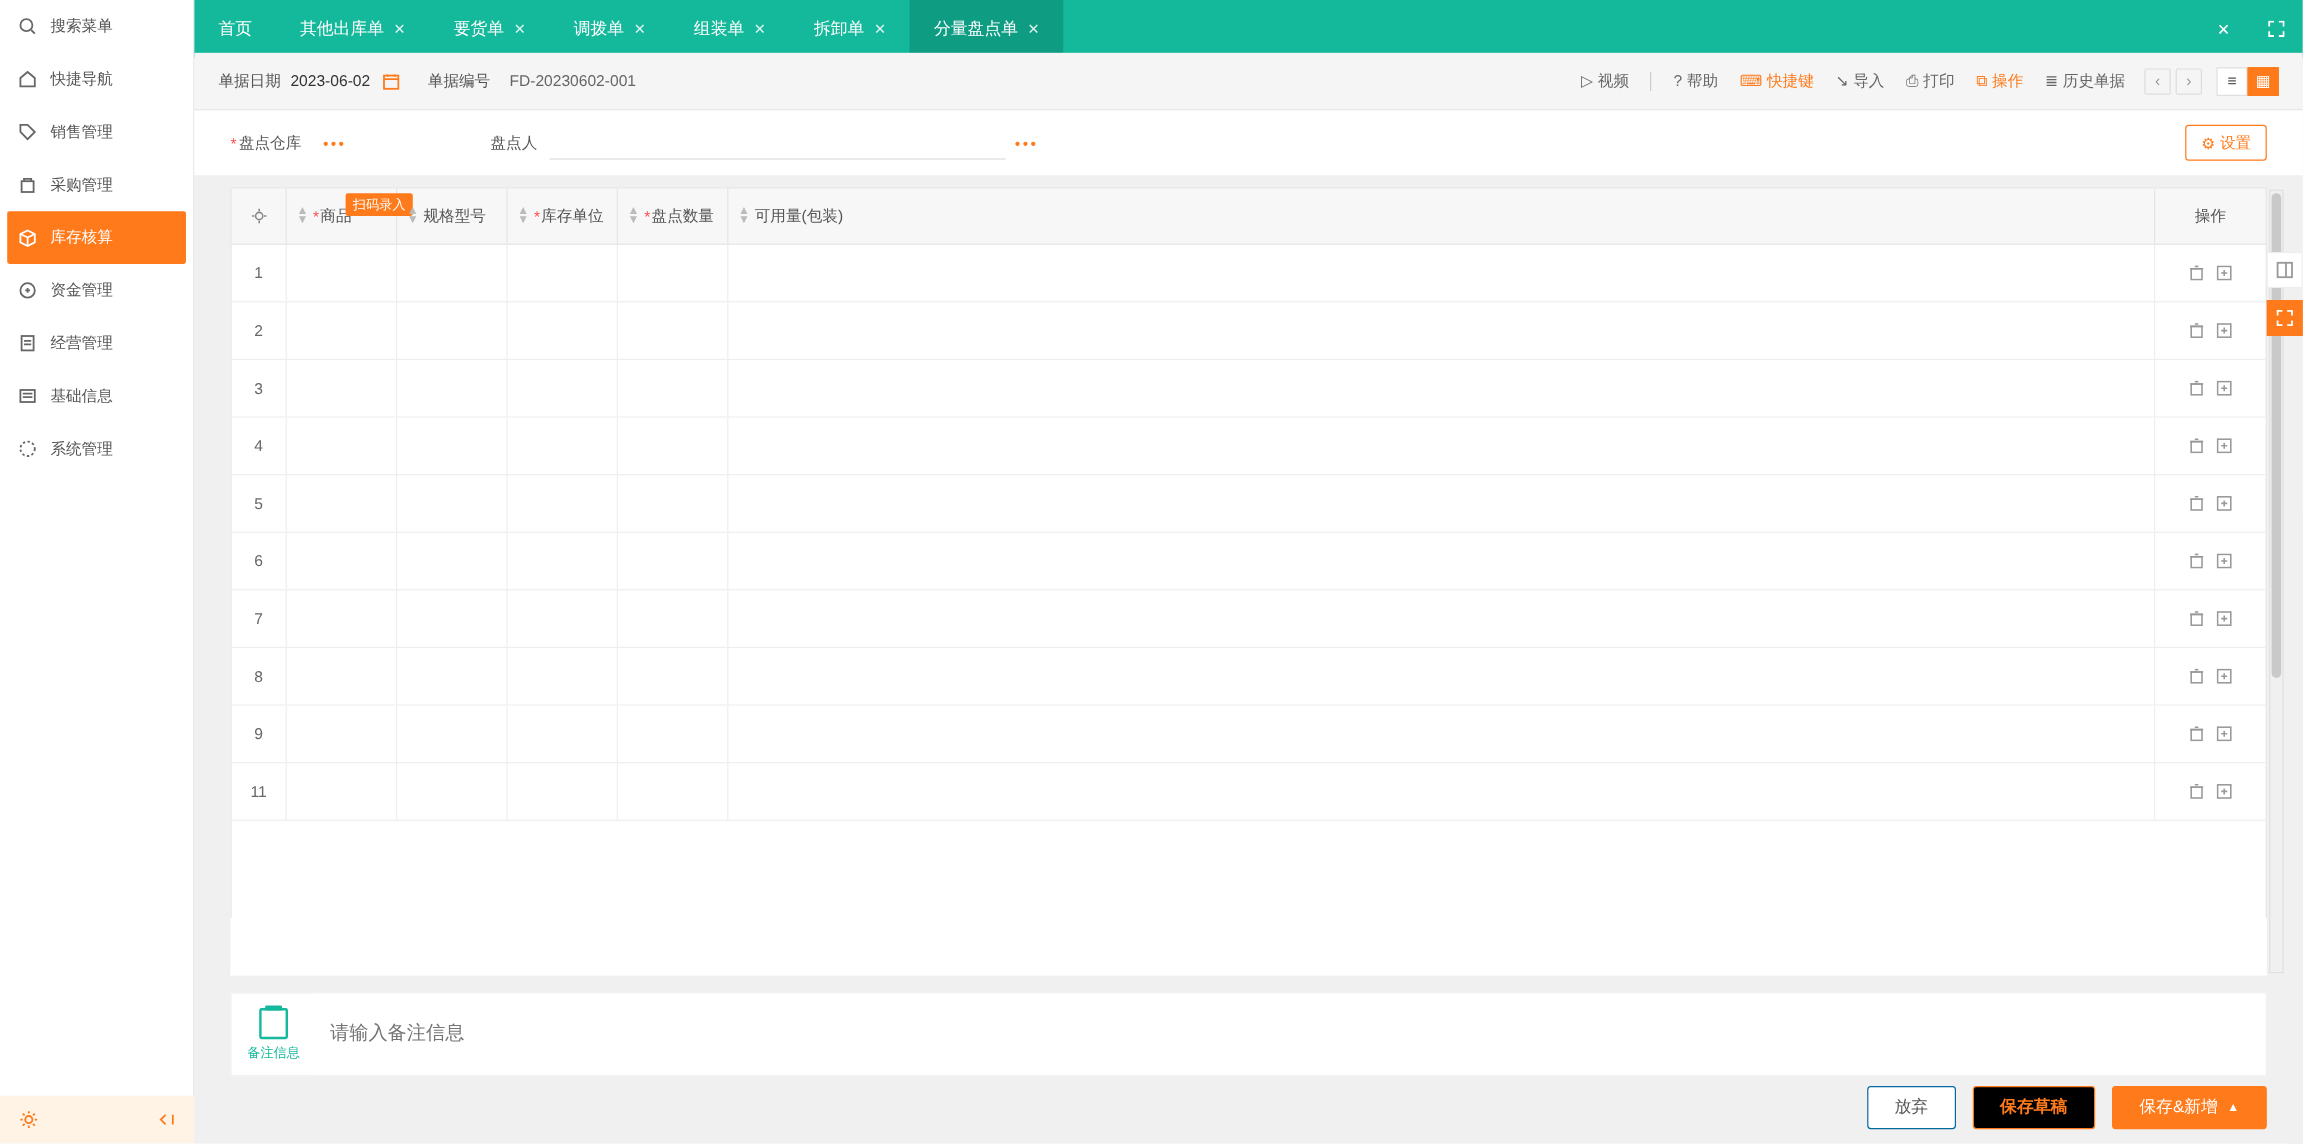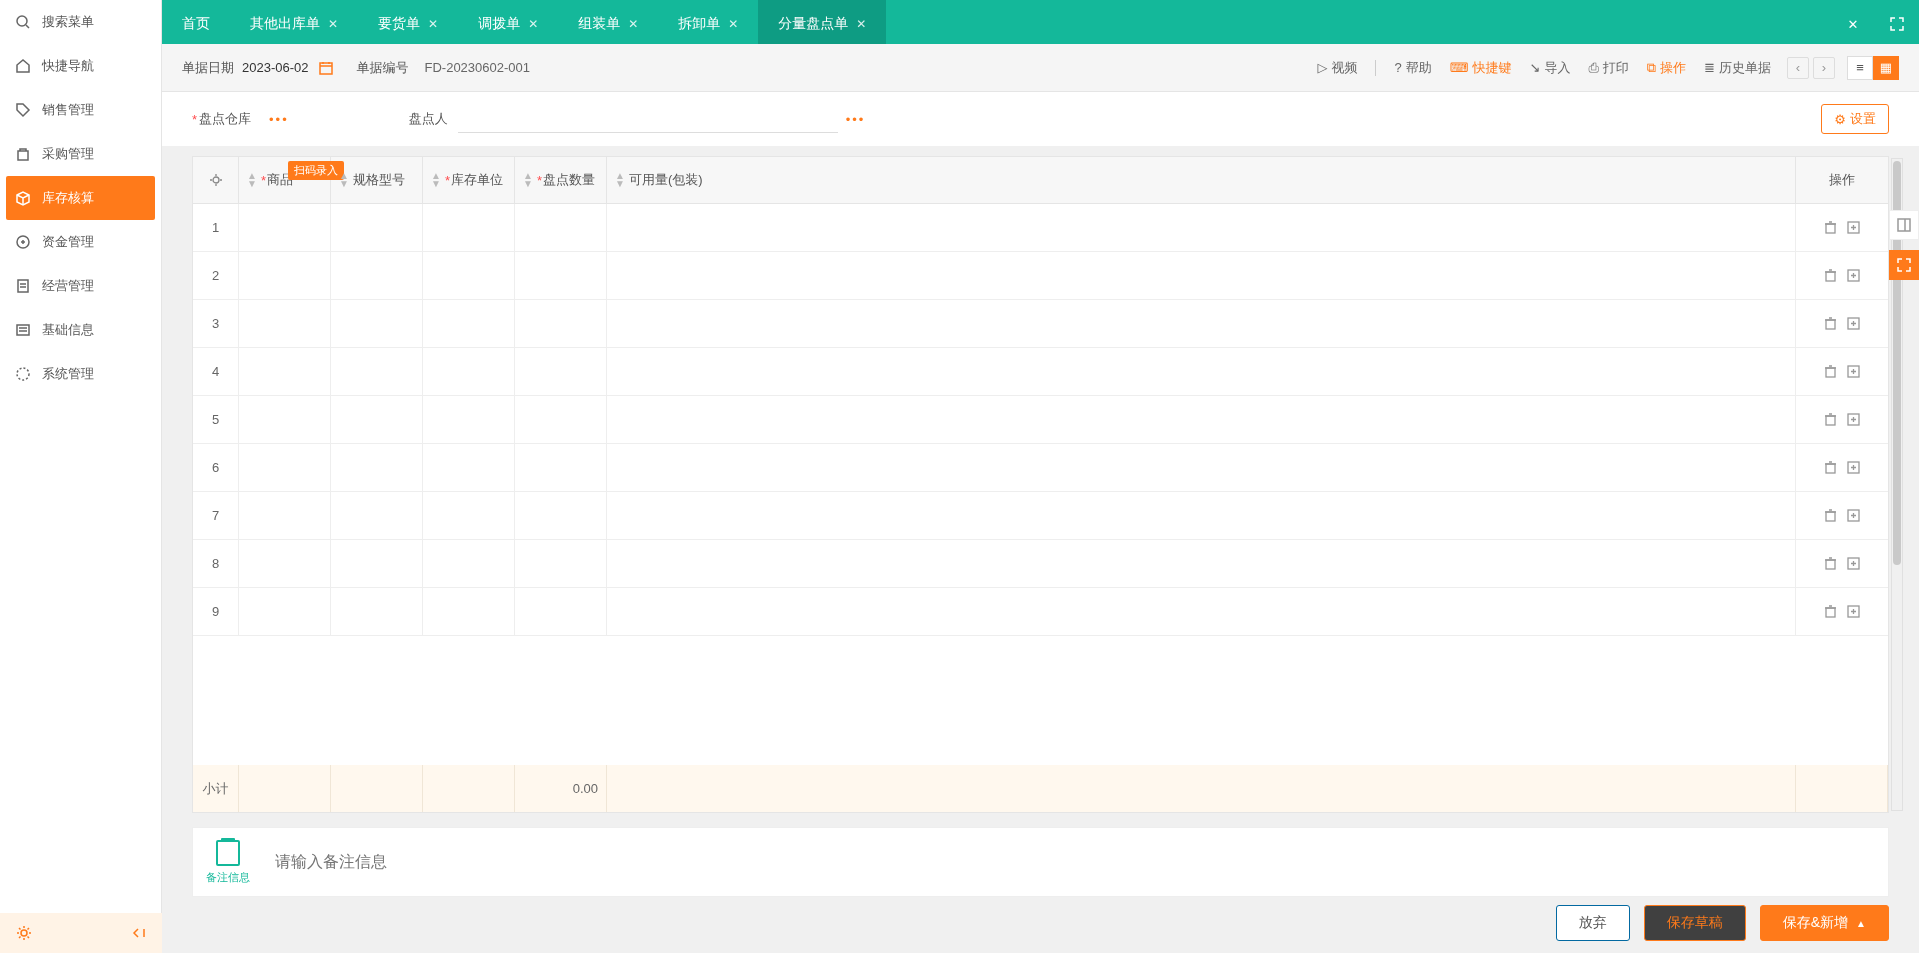--- a/index.html
+++ b/index.html
@@ -77,21 +77,21 @@
 .remarks { position:absolute; left:192px; right:30px; bottom:56px; height:70px; background:#fff; border:1px solid #eee; display:flex; }
 .remarks .ricon { width:70px; display:flex; flex-direction:column; align-items:center; justify-content:center; color:#14b89a; font-size:11px; }
 .remarks .ricon .pad { width:24px; height:26px; border:2px solid #14b89a; border-radius:2px; margin-bottom:4px; position:relative; }
 .remarks .ricon .pad::before { content:""; position:absolute; top:-4px; left:3px; right:3px; height:4px; background:#14b89a; border-radius:1px; }
 .remarks .rinput { flex:1; border:none; outline:none; padding:12px; font-size:16px; resize:none; }
 
 
 .actions { position:absolute; left:192px; right:30px; bottom:8px; height:44px; display:flex; align-items:center; justify-content:flex-end; gap:14px; }
 .btn { padding:8px 22px; border-radius:3px; cursor:pointer; font-size:14px; }
 .btn.plain { border:1px solid #0369a1; background:#fff; color:#555; }
-.btn.outline { border:1px solid #ff7a1a; background:#404040; color:#ff7a1a; }
+.btn.outline { border:1px solid #ff7a1a; background:#000000; color:#ff7a1a;font-weight:bold; }
 .btn.primary { background:#ff7a1a; color:#fff; border:1px solid #ff7a1a; display:flex; align-items:center; }
 .btn.primary .caret { margin-left:8px; font-size:10px; }
 
 
 .floatbtn { position:absolute; right:0; width:30px; height:30px; display:flex; align-items:center; justify-content:center; border:1px solid #eee; cursor:pointer; }
 .floatbtn.f1 { top:210px; background:#fff; color:#999; }
 .floatbtn.f2 { top:250px; background:#ff7a1a; color:#fff; border-color:#ff7a1a; }
 
 svg { display:block; }
 </style>
@@ -528,30 +528,43 @@
             </svg>
           </span>
           <span class="rbtn">
             <svg width="13" height="13" fill="none" stroke="#999" stroke-width="1.3">
               <rect x="1" y="1" width="11" height="11"></rect>
               <path d="M6.5 4v5M4 6.5h5"></path>
             </svg>
           </span>
         </div>
       </div>
-    </div>
-  <div class="grid-foot">
-    <div class="gc c0">小计</div>
-    <div class="gc c1"></div>
-      <div class="gc c2"></div>
-      <div class="gc c3"></div>
-    <div class="gc c4">0.00</div>
-    <div class="gc c5"></div>
-      <div class="gc cop"></div>
-  </div>
+      <div class="grow">
+        <div class="gc c0">11</div>
+        <div class="gc c1"></div>
+        <div class="gc c2"></div>
+        <div class="gc c3"></div>
+        <div class="gc c4"></div>
+        <div class="gc c5"></div>
+        <div class="gc cop">
+          <span class="rbtn">
+            <svg width="13" height="13" fill="none" stroke="#999" stroke-width="1.3">
+              <rect x="2" y="3" width="9" height="9"></rect>
+              <path d="M1 3h11M5 1h3"></path>
+            </svg>
+          </span>
+          <span class="rbtn">
+            <svg width="13" height="13" fill="none" stroke="#999" stroke-width="1.3">
+              <rect x="1" y="1" width="11" height="11"></rect>
+              <path d="M6.5 4v5M4 6.5h5"></path>
+            </svg>
+          </span>
+        </div>
+      </div>
+    </div>
 </div>
 <div class="vscroll">
     <div class="thumb"></div>
   </div>
 
 <div class="remarks">
   <div class="ricon">
       <div class="pad"></div>
       <span>备注信息</span>
     </div>

